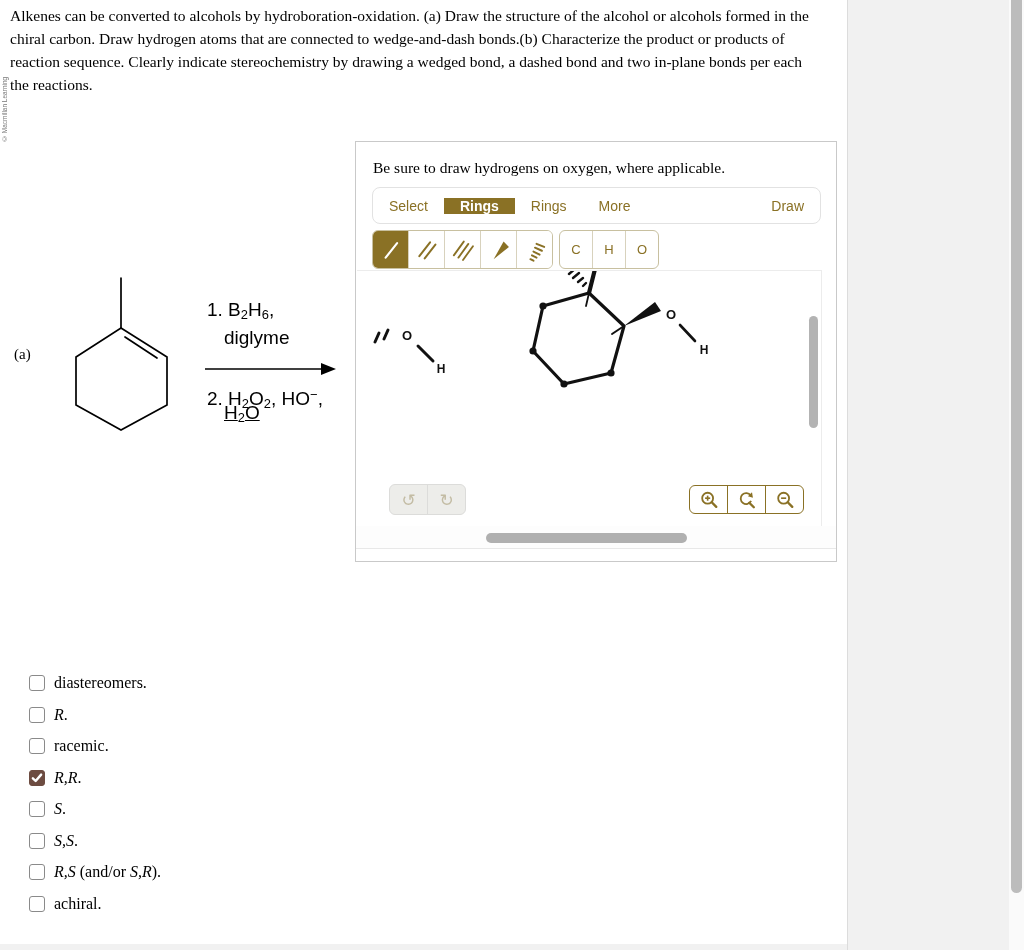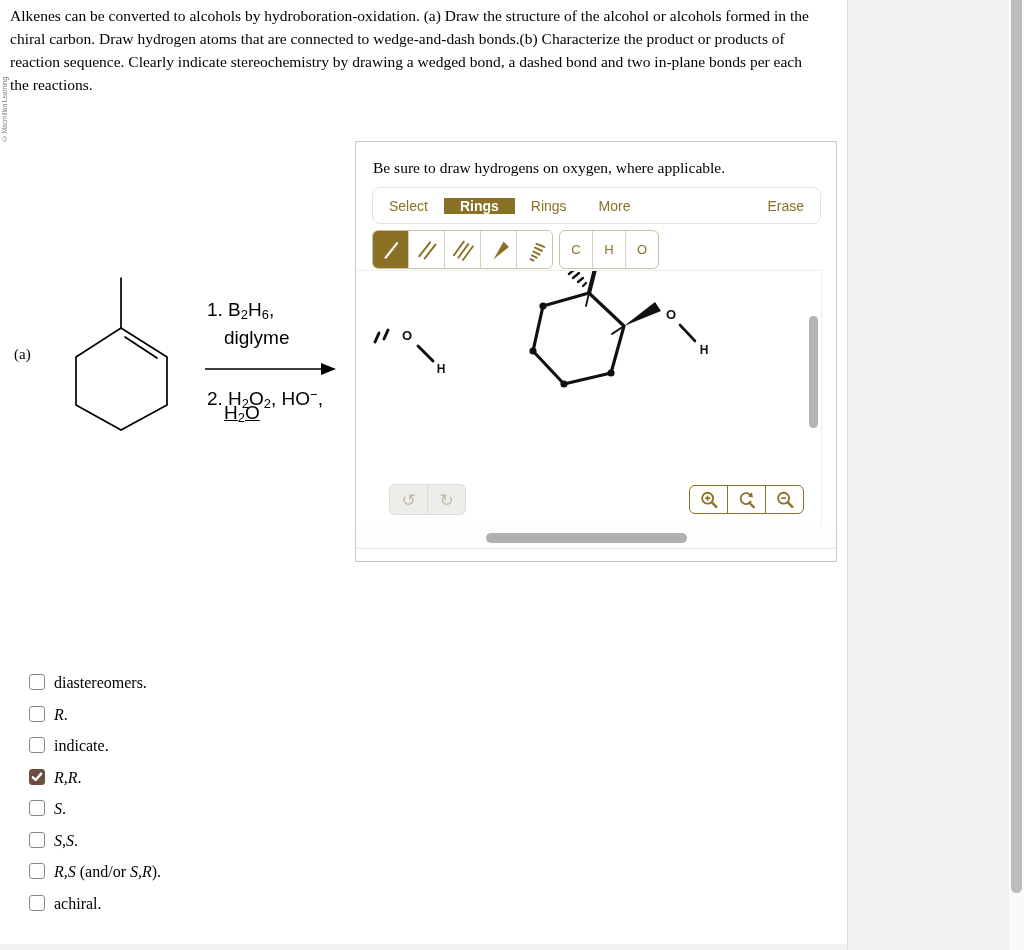--- a/index.html
+++ b/index.html
@@ -63,21 +63,21 @@
     border-right:1px solid #8a7125;cursor:pointer;}
   .zoomgroup .zoombtn:last-child{border-right:none;}
 
   .hstrip{position:absolute;left:0;top:384px;width:480px;height:22px;background:#fdfdfd;
     border-bottom:1px solid #e8e8e8;}
   .hthumb{position:absolute;left:130px;top:7px;width:201px;height:10px;background:#b0b0b0;border-radius:5px;}
 
   
   .partb-prompt{position:absolute;left:25px;top:619px;font-size:15.5px;}
   .options{position:absolute;left:29px;top:674px;}
-  .opt-row{display:flex;align-items:flex-start;margin-bottom:14.5px;height:17px;cursor:pointer;}
+  .opt-row{display:flex;align-items:flex-end;margin-bottom:14.5px;height:17px;cursor:pointer;}
   .checkbox{width:16px;height:16px;border:1.5px solid #8a8a8a;border-radius:3px;background:#fff;
     box-sizing:border-box;display:flex;align-items:center;justify-content:center;flex:0 0 16px;}
   .checkbox.checked{background:#6d4c41;border-color:#6d4c41;}
   .opt-label{margin-left:9px;font-size:16px;line-height:17px;}
 
   
   .right-panel{position:absolute;left:847px;top:0;width:162px;height:950px;background:#f1f1f1;
     border-left:1px solid #dcdcdc;box-sizing:border-box;}
   .pg-scrollbar{position:absolute;left:1009px;top:0;width:15px;height:950px;background:#fafafa;}
   .pg-thumb{position:absolute;left:2px;top:0;width:11px;height:893px;background:#bcbcbc;border-radius:0 0 6px 6px;}
@@ -116,21 +116,21 @@
   </svg>
 
   <div class="rg rg2"><span>2. H</span><sub>2</sub><span>O</span><sub>2</sub><span>, HO</span><sup>−</sup><span>,</span></div>
   <div class="rg rg2b"><span>H</span><sub>2</sub><span>O</span></div>
 
   <div class="sketcher">
     <div class="instruction">Be sure to draw hydrogens on oxygen, where applicable.</div>
 
     <div class="tabbar">
       <div id="tabs-container" style="display:contents"><div class="tab">Select</div><div class="tab active">Rings</div><div class="tab">Rings</div><div class="tab">More</div></div>
-      <div class="tab erase">Erase</div>
+      <div class="tab erase">Draw</div>
     </div>
 
     <div class="toolgroup bonds">
       <div class="toolbtn active">
         <svg width="24" height="26" viewBox="0 0 30 34">
           <line x1="8" y1="27" x2="23" y2="8" class="bondstroke" stroke-width="2.8" stroke-linecap="round"></line>
         </svg>
       </div>
       <div class="toolbtn">
         <svg width="24" height="26" viewBox="0 0 30 34">
@@ -253,21 +253,21 @@
       <div class="opt-row">
         <span class="checkbox"></span>
         <span class="opt-label"><span>diastereomers.</span></span>
       </div>
       <div class="opt-row">
         <span class="checkbox"></span>
         <span class="opt-label"><i>R</i><span>.</span></span>
       </div>
       <div class="opt-row">
         <span class="checkbox"></span>
-        <span class="opt-label"><span>indicate.</span></span>
+        <span class="opt-label"><span>racemic.</span></span>
       </div>
       <div class="opt-row">
         <span class="checkbox checked">
           <svg width="12" height="12" viewBox="0 0 16 16">
             <path d="M2.5 8.5 L6.2 12 L13.5 3.5" stroke="#fff" stroke-width="3.2" fill="none" stroke-linecap="round" stroke-linejoin="round"></path>
           </svg>
         </span>
         <span class="opt-label"><i>R,R</i><span>.</span></span>
       </div>
       <div class="opt-row">

